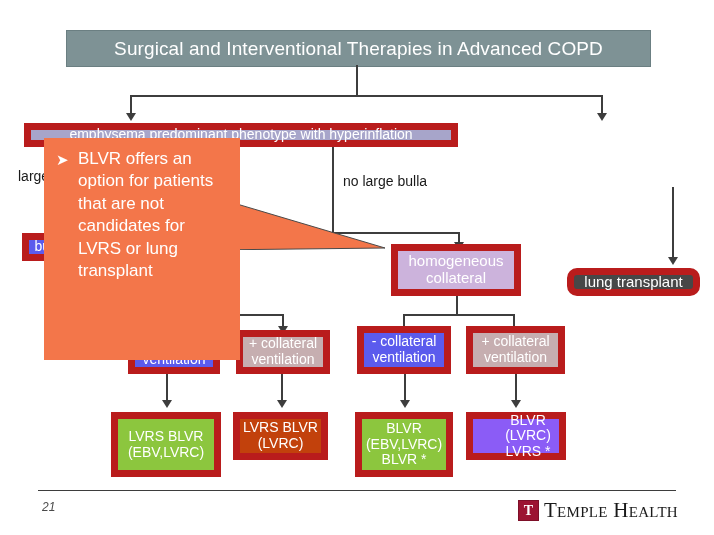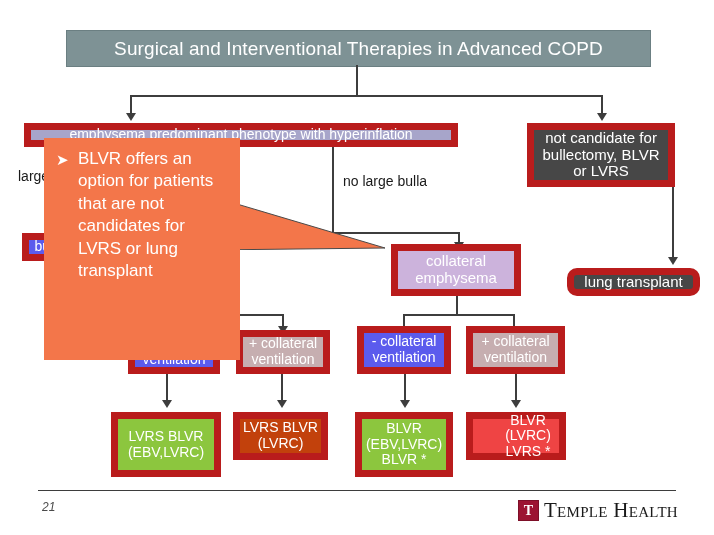--- a/index.html
+++ b/index.html
@@ -57,23 +57,20 @@
   <div class="ln hl" style="left:130px;top:95px;width:472px;"></div>
   <div class="ln vl" style="left:130px;top:95px;height:20px;"></div>
   <div class="arrow" style="left:126px;top:113px;"></div>
   <div class="ln vl" style="left:601px;top:95px;height:20px;"></div>
   <div class="arrow" style="left:597px;top:113px;"></div>
 
   <div class="node" style="left:24px;top:123px;width:434px;height:24px;background:#a7a5ca;font-size:14px;">
     <span>emphysema predominant phenotype with hyperinflation</span>
   </div>
 
-  <div class="node" style="left:527px;top:123px;width:148px;height:64px;background:#474747;font-size:15px;">
-    <span>not candidate for bullectomy, BLVR or LVRS</span>
-  </div>
   <div class="ln vl" style="left:672px;top:187px;height:72px;"></div>
   <div class="arrow" style="left:668px;top:257px;"></div>
   <div class="node" style="left:567px;top:268px;width:133px;height:28px;background:#474747;font-size:15px;border-radius:10px;">
     <span>lung transplant</span>
   </div>
 
   <div class="ln vl" style="left:52px;top:147px;height:86px;"></div>
   <div class="lbl" style="left:18px;top:168px;">large bulla</div>
   <div class="arrow" style="left:48px;top:231px;"></div>
 
@@ -86,21 +83,21 @@
   <div class="arrow" style="left:454px;top:242px;"></div>
 
   <div class="node" style="left:22px;top:233px;width:92px;height:28px;background:#5b5bed;font-size:14px;">
     <span>bullectomy</span>
   </div>
 
   <div class="node" style="left:68px;top:244px;width:110px;height:52px;background:#7fd4ef;font-size:15px;color:#ffffff;">
     <span>heterogeneous emphysema</span>
   </div>
   <div class="node" style="left:391px;top:244px;width:130px;height:52px;background:#ccb3dc;font-size:15px;">
-    <span>collateral emphysema</span>
+    <span>homogeneous collateral</span>
   </div>
 
   <div class="ln hl" style="left:174px;top:314px;width:108px;"></div>
   <div class="ln vl" style="left:122px;top:296px;height:18px;"></div>
   <div class="ln hl" style="left:122px;top:314px;width:54px;"></div>
   <div class="ln vl" style="left:174px;top:314px;height:14px;"></div>
   <div class="arrow" style="left:170px;top:326px;"></div>
   <div class="ln vl" style="left:282px;top:314px;height:14px;"></div>
   <div class="arrow" style="left:278px;top:326px;"></div>
 
@@ -135,21 +132,21 @@
 
   <div class="node" style="left:111px;top:412px;width:110px;height:65px;background:#8cc63e;font-size:14px;">
     <span>LVRS BLVR (EBV,LVRC)</span>
   </div>
   <div class="node" style="left:233px;top:412px;width:95px;height:48px;background:#c2410c;font-size:14px;">
     <span>LVRS BLVR (LVRC)</span>
   </div>
   <div class="node" style="left:355px;top:412px;width:98px;height:65px;background:#8cc63e;font-size:14px;">
     <span>BLVR (EBV,LVRC) BLVR *</span>
   </div>
-  <div class="node" style="left:466px;top:412px;width:100px;height:48px;background:#ef4444;font-size:14px;padding-left:24px;">
+  <div class="node" style="left:466px;top:412px;width:100px;height:48px;background:#8b5cf6;font-size:14px;padding-left:24px;">
     <span>BLVR (LVRC) LVRS *</span>
   </div>
 
   <svg class="callout-tail" viewBox="0 0 175 54" preserveAspectRatio="none">
     <polygon points="0,0 175,52 0,54" fill="#f3764a" stroke="#4a4a4a" stroke-width="1"></polygon>
   </svg>
   <div class="callout">
     <span class="bullet">➤</span>
     <span>BLVR offers  an option for patients that are not candidates for LVRS or lung transplant</span>
   </div>

